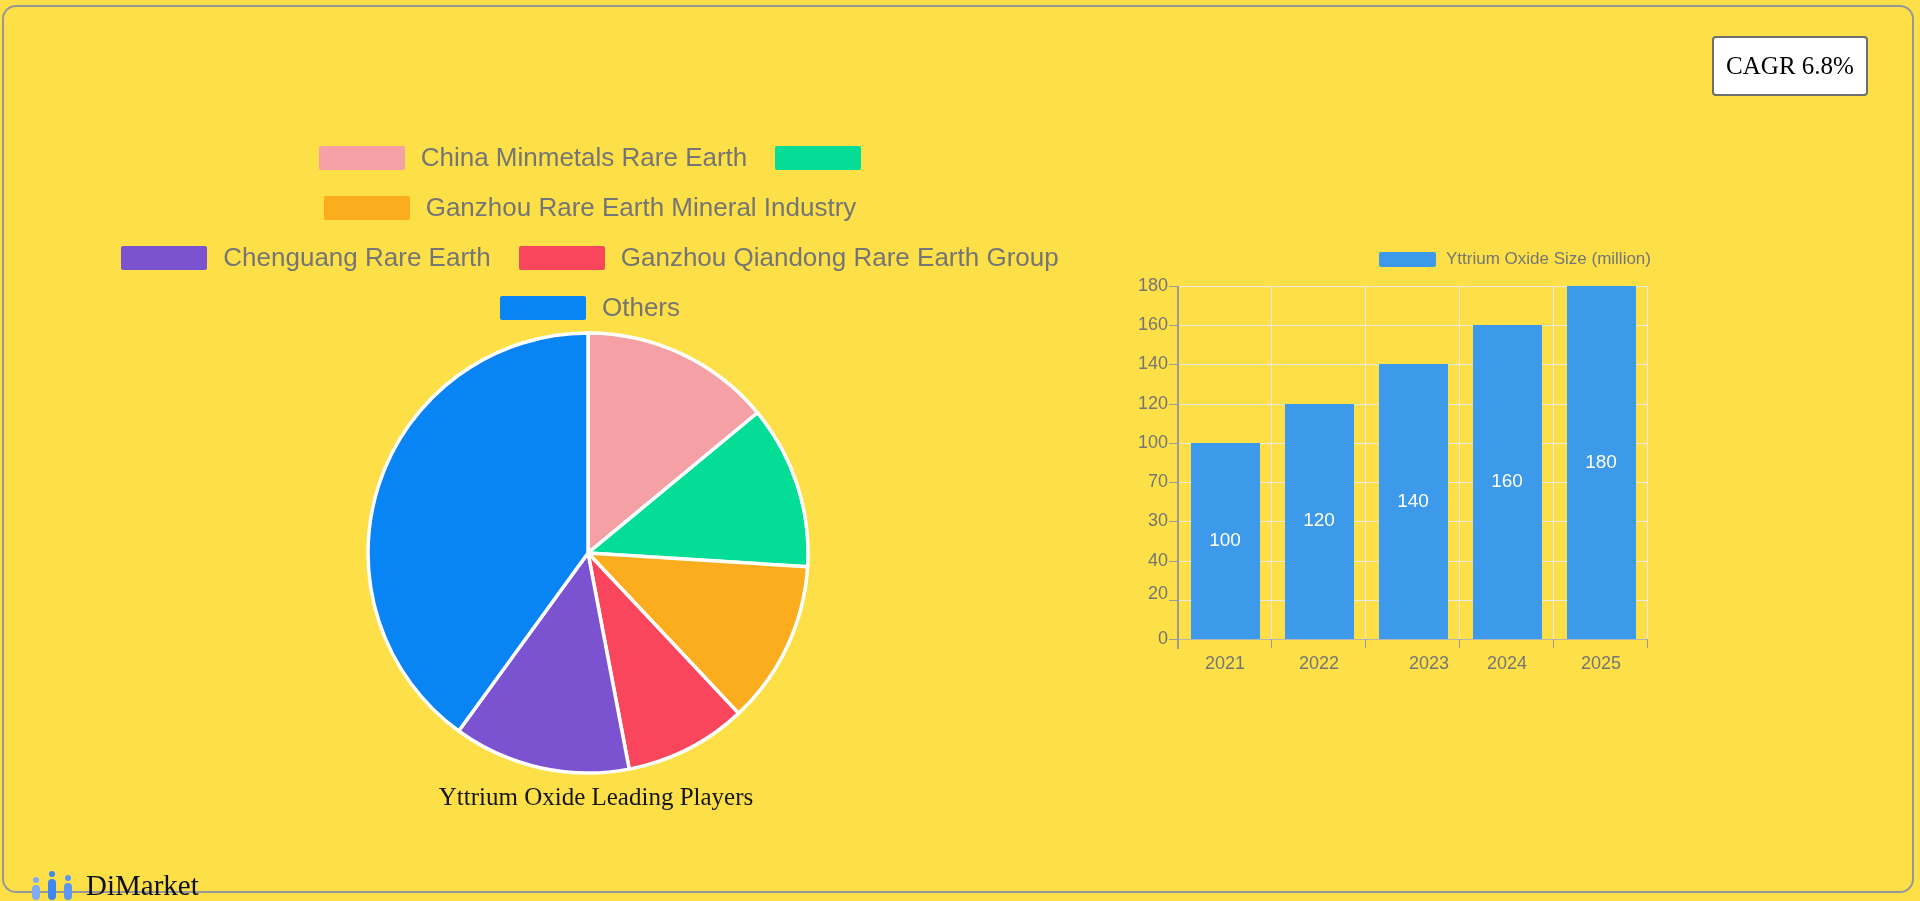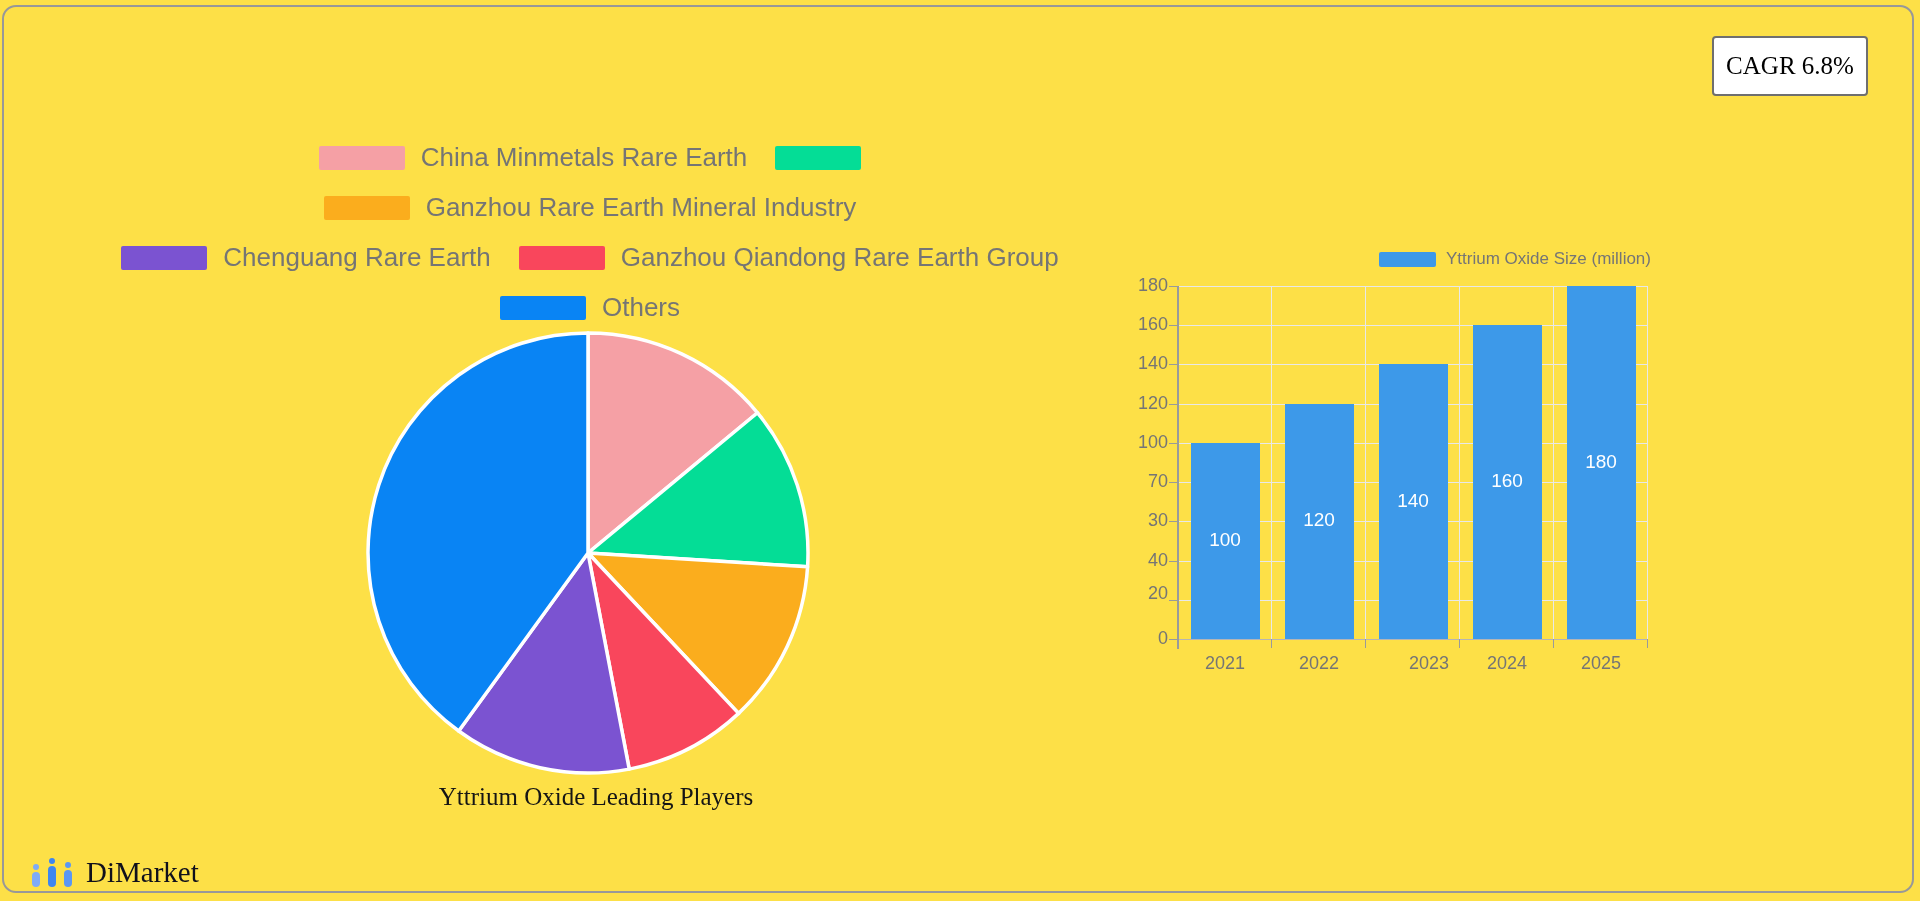--- a/index.html
+++ b/index.html
@@ -172,15 +172,15 @@
 
   <div class="logo">
     <span class="logo-icon" id="logo-icon">
         <span class="logo-bar" style="left: 2px; height: 15px; background: rgb(127, 171, 247);"></span>
         <span class="logo-dot" style="left: 3px; top: 9px; background: rgb(127, 171, 247);"></span>
         <span class="logo-bar" style="left: 18px; height: 21px; background: rgb(62, 134, 240);"></span>
         <span class="logo-dot" style="left: 19px; top: 3px; background: rgb(62, 134, 240);"></span>
         <span class="logo-bar" style="left: 34px; height: 17px; background: rgb(91, 151, 244);"></span>
         <span class="logo-dot" style="left: 35px; top: 7px; background: rgb(91, 151, 244);"></span>
       </span>
-    <span class="logo-text" style="color: rgb(16, 16, 28);">DiMarket</span>
+    <span class="logo-text" style="color: rgb(16, 16, 28); margin-top: 13px;">DiMarket</span>
   </div>
 </div>
 
 </body></html>

